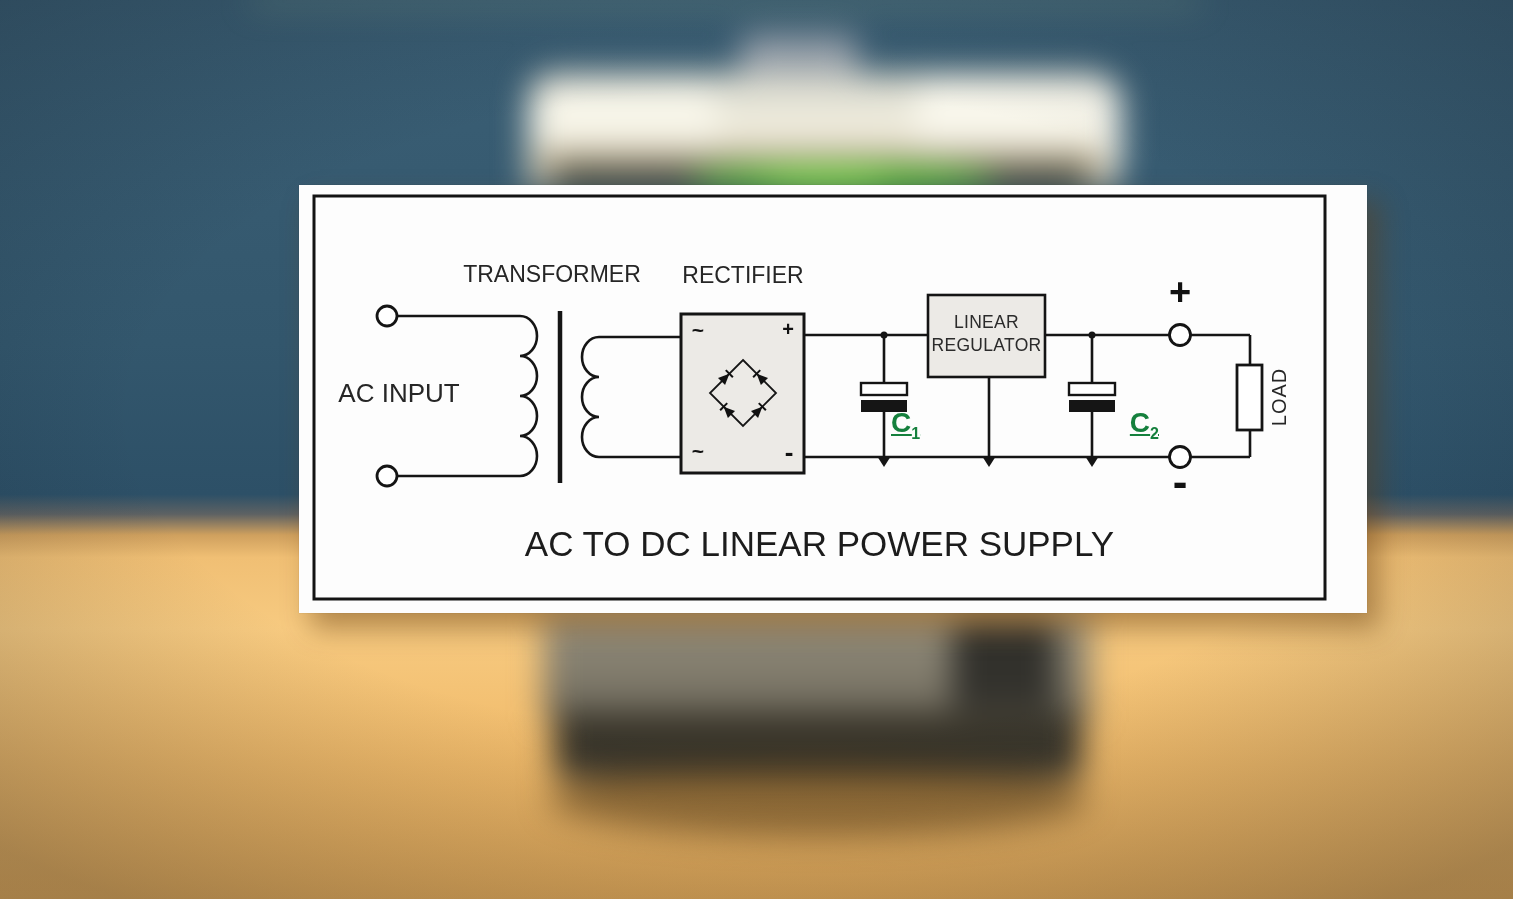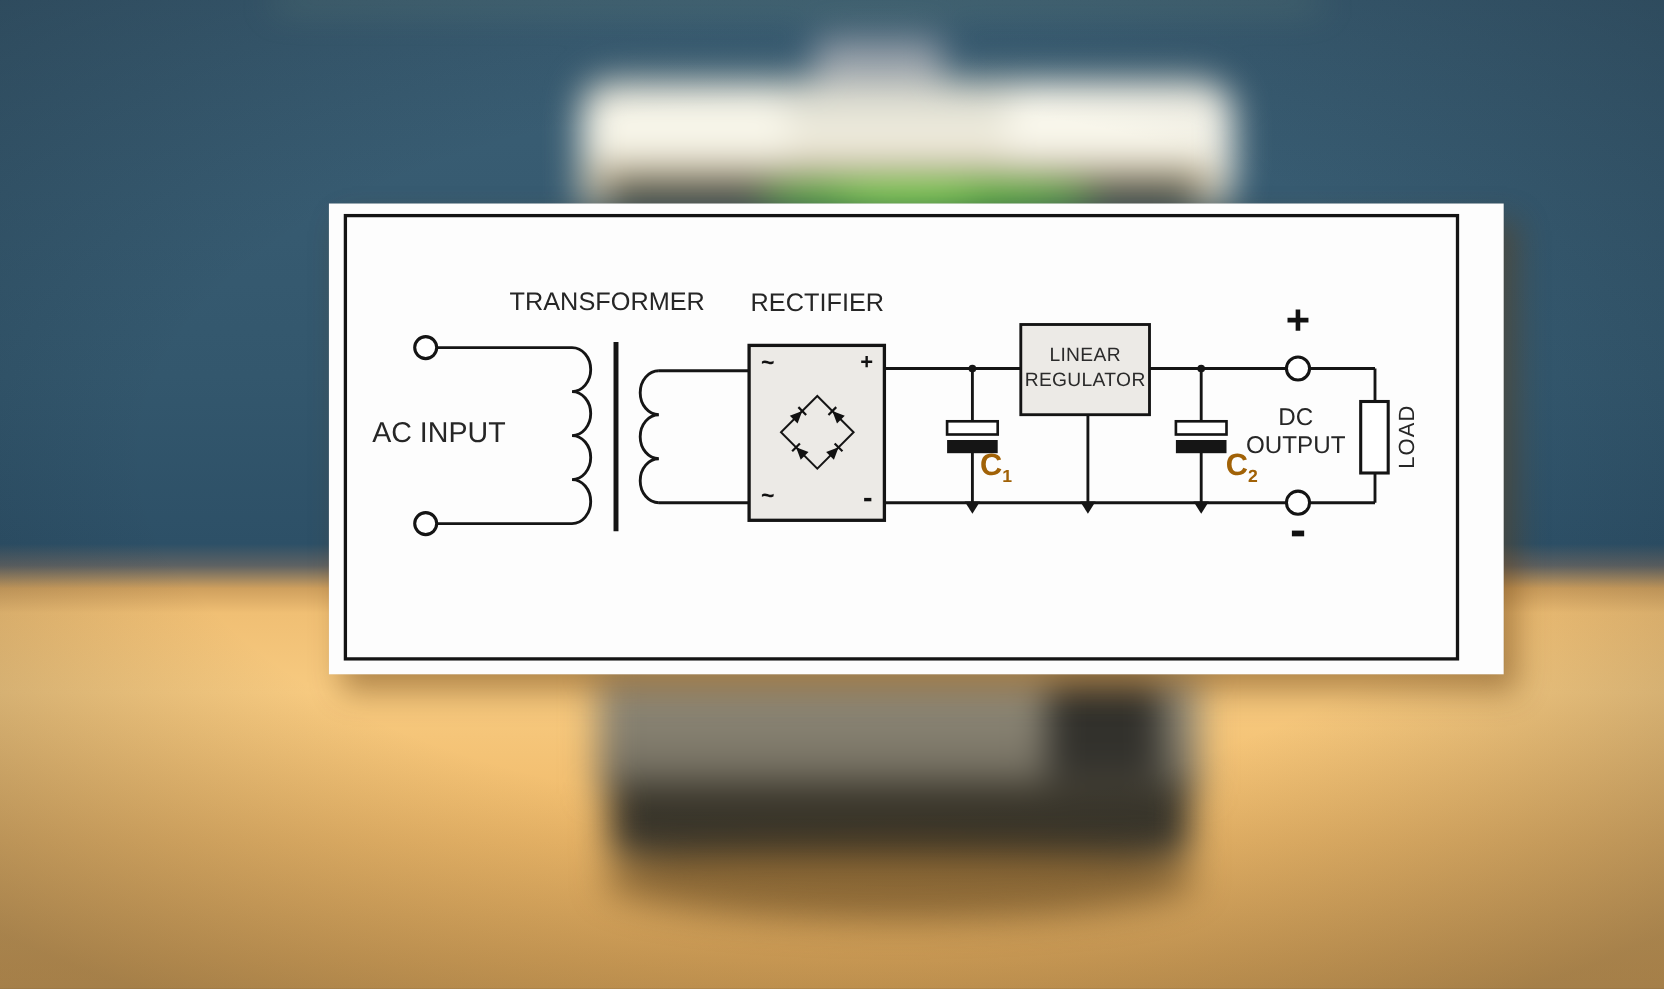--- a/index.html
+++ b/index.html
@@ -21,24 +21,24 @@
     background:#fdfdfd;
     box-shadow:0 0 1px rgba(0,0,0,.2), 12px 16px 26px rgba(100,60,15,.45);
     margin-left:32px;
   }
   .panel svg{position:absolute;left:0;top:0;}
   .lbl{position:absolute;color:#262626;text-align:center;white-space:nowrap;}
   .lbl-transformer{left:125px;top:76px;width:256px;font-size:23px;line-height:26px;}
   .lbl-rectifier{left:316px;top:77px;width:256px;font-size:23px;line-height:26px;}
   .lbl-acinput{left:10px;top:195px;width:180px;font-size:26px;line-height:27px;text-align:center;}
   .lbl-regulator{left:629px;top:126px;width:117px;font-size:17.5px;line-height:23px;letter-spacing:.3px;color:#2b2b2b;}
-  .lbl-cap{font-size:28px;font-weight:bold;color:#a16207;}
+  .lbl-cap{font-size:28px;font-weight:bold;color:#15803d;text-decoration:underline;}
   .lbl-cap sub{font-size:16px;font-weight:bold;}
   .lbl-c1{left:592px;top:222px;width:60px;text-align:left;}
-  .lbl-c2{left:800px;top:222px;width:60px;text-align:center;}
+  .lbl-c2{left:800px;top:222px;width:60px;text-align:right;}
   .lbl-plus{left:849px;top:86px;width:64px;font-size:38px;font-weight:bold;color:#111;}
   .lbl-minus{left:849px;top:272px;width:64px;font-size:44px;font-weight:bold;color:#111;}
   .lbl-dcout{left:806px;top:181px;width:146px;font-size:22px;line-height:26px;}
   .lbl-load{left:945px;top:200px;width:70px;height:24px;line-height:24px;font-size:20px;letter-spacing:1px;transform:rotate(-90deg);}
   .lbl-title{left:15px;top:339px;width:1011px;font-size:35px;line-height:40px;color:#1c1c1c;}
   .mark{position:absolute;width:26px;text-align:center;font-weight:bold;color:#111;}
   .mark-tilde{font-size:21px;}
   .mark-tl{left:386px;top:133px;}
   .mark-tr{left:476px;top:133px;font-size:20px;}
   .mark-bl{left:386px;top:254px;}
@@ -146,25 +146,22 @@
     <div class="lbl lbl-rectifier">RECTIFIER</div>
     <div class="lbl lbl-acinput">AC INPUT</div>
     <div class="lbl lbl-regulator">
       <div>LINEAR</div>
       <div>REGULATOR</div>
     </div>
     <div class="lbl lbl-cap lbl-c1"><span>C</span><sub>1</sub></div>
     <div class="lbl lbl-cap lbl-c2"><span>C</span><sub>2</sub></div>
     <div class="lbl lbl-plus">+</div>
     <div class="lbl lbl-minus">-</div>
-    <div class="lbl lbl-dcout">
-      <div>DC</div>
-      <div>OUTPUT</div>
-    </div>
     <div class="lbl lbl-load">LOAD</div>
+    <div class="lbl lbl-title">AC TO DC LINEAR POWER SUPPLY</div>
 
     <div class="mark mark-tilde mark-tl">~</div>
     <div class="mark mark-tr">+</div>
     <div class="mark mark-tilde mark-bl">~</div>
     <div class="mark mark-br">-</div>
   </div>
 
 </div>
 
 </body></html>

